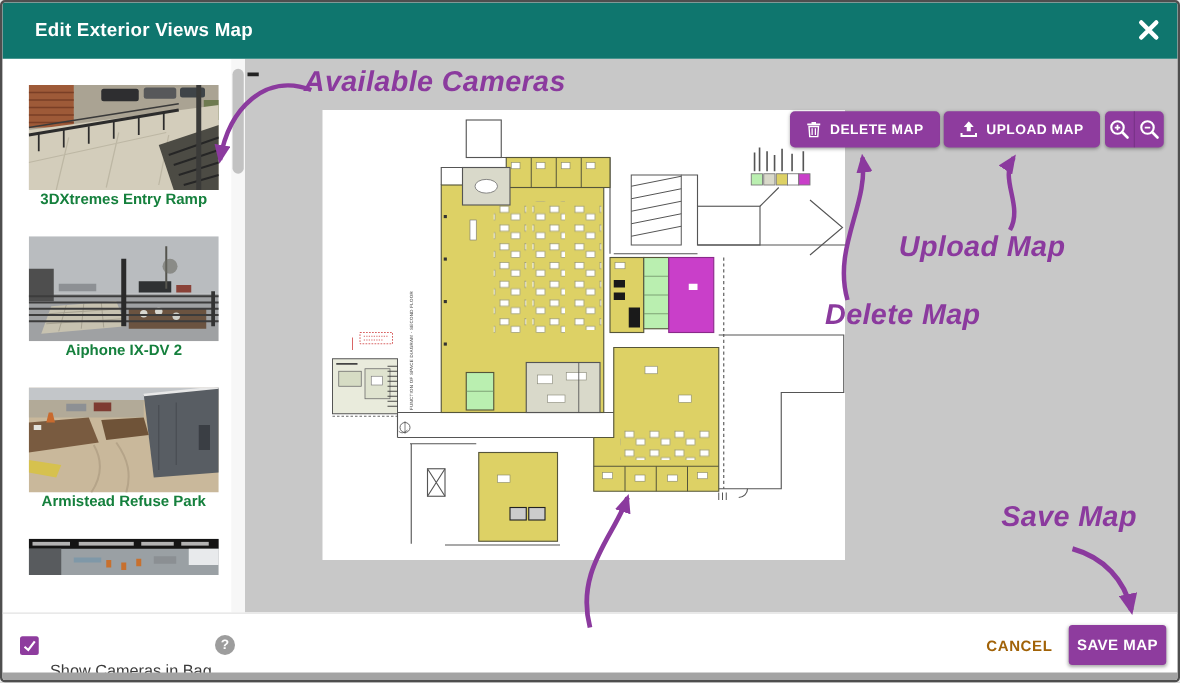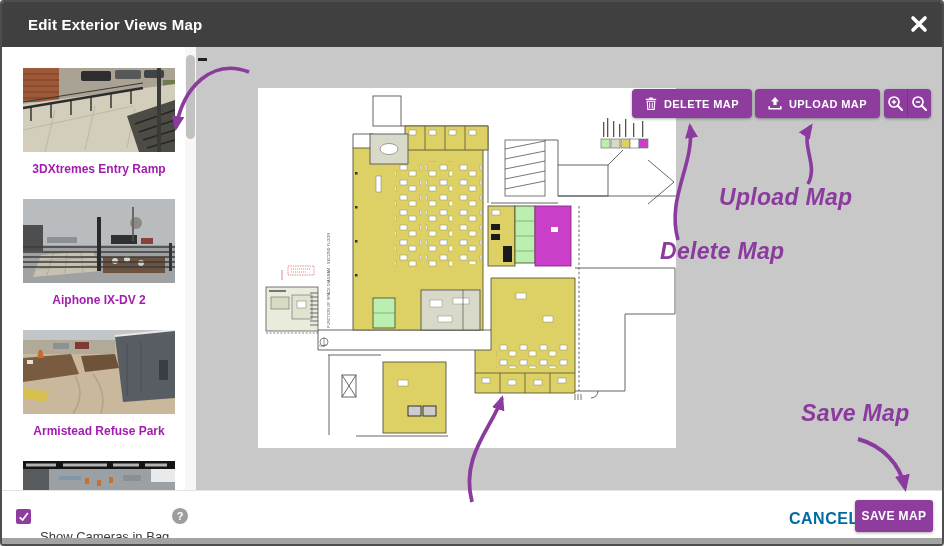--- a/index.html
+++ b/index.html
@@ -1,32 +1,32 @@
 <!DOCTYPE html>
 <html><head>
 <meta charset="utf-8">
 <style>
   * { margin:0; padding:0; box-sizing:border-box; }
   body { background:#e8e8e8; font-family:"Liberation Sans", sans-serif; }
   .window { position:relative; width:944px; height:546px; border:2px solid #4e4e4e;
             border-radius:4px; background:#fff; overflow:hidden; }
 
   
-  .header { position:absolute; left:0; top:0; right:0; height:45px; background:#404040; z-index:5; }
+  .header { position:absolute; left:0; top:0; right:0; height:45px; background:#0f766e; z-index:5; }
   .header .title { position:absolute; left:26px; top:0; line-height:45px; color:#fff;
                    font-size:15px; font-weight:bold; letter-spacing:.2px; }
   .close-btn { position:absolute; right:13px; top:12px; width:20px; height:20px; cursor:pointer;
                background:none; border:none; padding:0; }
 
   
   .sidebar { position:absolute; left:0; top:45px; width:194px; bottom:54px; background:#fff;
              overflow:hidden; padding-top:21px; z-index:1; }
   .cam-item { width:152px; margin:0 auto 22px auto; text-align:center; cursor:pointer; }
   .cam-item svg { display:block; width:152px; height:84px; }
-  .cam-label { margin-top:10px; font-size:12px; font-weight:bold; color:#a21caf; line-height:15px; }
+  .cam-label { font-size:12px; font-weight:bold; color:#15803d; line-height:15px; }
   .scrollbar { position:absolute; left:183px; top:45px; width:11px; bottom:54px;
                background:#f7f7f7; z-index:2; }
   .scroll-thumb { position:absolute; left:1px; top:8px; width:9px; height:84px;
                   background:#c2c2c2; border-radius:5px; }
   .collapse-handle { position:absolute; left:196px; top:56px; width:9px; height:3px;
                      border-top:3px solid #222; z-index:4; cursor:pointer; }
 
   
   .main { position:absolute; left:194px; top:45px; right:0; bottom:54px; background:#c8c8c8; z-index:0; }
   .map-canvas { position:absolute; left:62px; top:41px; width:418px; height:360px; background:#fff; }
@@ -49,21 +49,21 @@
   .footer { position:absolute; left:0; right:0; bottom:6px; height:48px; background:#fff;
             border-top:1px solid #e2e2e2; z-index:6; }
   .bottom-strip { position:absolute; left:0; right:0; bottom:0; height:6px; background:#a3a3a3; z-index:6; }
   .checkbox { position:absolute; left:14px; top:18px; width:15px; height:15px; background:#8e3c9e;
               border-radius:2px; cursor:pointer; display:flex; align-items:center; justify-content:center; }
   .cb-label { position:absolute; left:38px; top:18px; font-size:13px; color:#3a3a3a; cursor:pointer;margin-top:20px; }
   .help-icon { position:absolute; left:170px; top:17px; width:16px; height:16px; border-radius:50%;
                background:#9d9d9d; color:#fff; font-size:11px; font-weight:bold; text-align:center;
                line-height:16px; cursor:pointer; }
   .cancel-link { position:absolute; left:787px; top:19px; background:none; border:none;
-                 color:#0369a1; font-size:16px; font-weight:bold; letter-spacing:.5px; cursor:pointer;
+                 color:#a16207; font-size:12px; font-weight:bold; letter-spacing:.5px; cursor:pointer;
                  font-family:"Liberation Sans",sans-serif; }
   .save-btn { position:absolute; left:853px; top:9px; width:78px; height:32px; background:#8e3c9e;
               border:none; border-radius:3px; color:#fff; font-size:12px; font-weight:bold;
               letter-spacing:.4px; cursor:pointer; font-family:"Liberation Sans",sans-serif;
               box-shadow:0 1px 3px rgba(0,0,0,.35); }
 
   
   .anno-layer { position:absolute; inset:0; pointer-events:none; z-index:10; }
   .anno { position:absolute; font-style:italic; font-weight:600; font-size:23px; color:#8b3a9e;
           letter-spacing:.3px; white-space:nowrap; }
@@ -341,20 +341,21 @@
     </div>
     <span class="cb-label">Show Cameras in Bag</span>
     <span class="help-icon">?</span>
     <button class="cancel-link">CANCEL</button>
     <button class="save-btn">SAVE MAP</button>
   </div>
   <div class="bottom-strip"></div>
 
   <div class="anno-layer">
 
+    <span class="anno" style="left:241px; top:50px;">Available Cameras</span>
     <svg class="anno-arrow" style="left:163px; top:56px;" width="92" height="88" viewBox="0 0 92 88">
       <defs>
           <marker id="m1" markerUnits="userSpaceOnUse" markerWidth="15" markerHeight="13" refX="12" refY="6.5" orient="auto">
         <path d="M0,0 L15,6.5 L0,13 Z" fill="#8b3a9e"></path>
           </marker>
         </defs>
       <path d="M84,14 C48,0 18,28 11,70" stroke="#8b3a9e" stroke-width="3.6" fill="none" marker-end="url(#m1)"></path>
     </svg>
 
     <span class="anno" style="left:717px; top:182px;">Upload Map</span>

